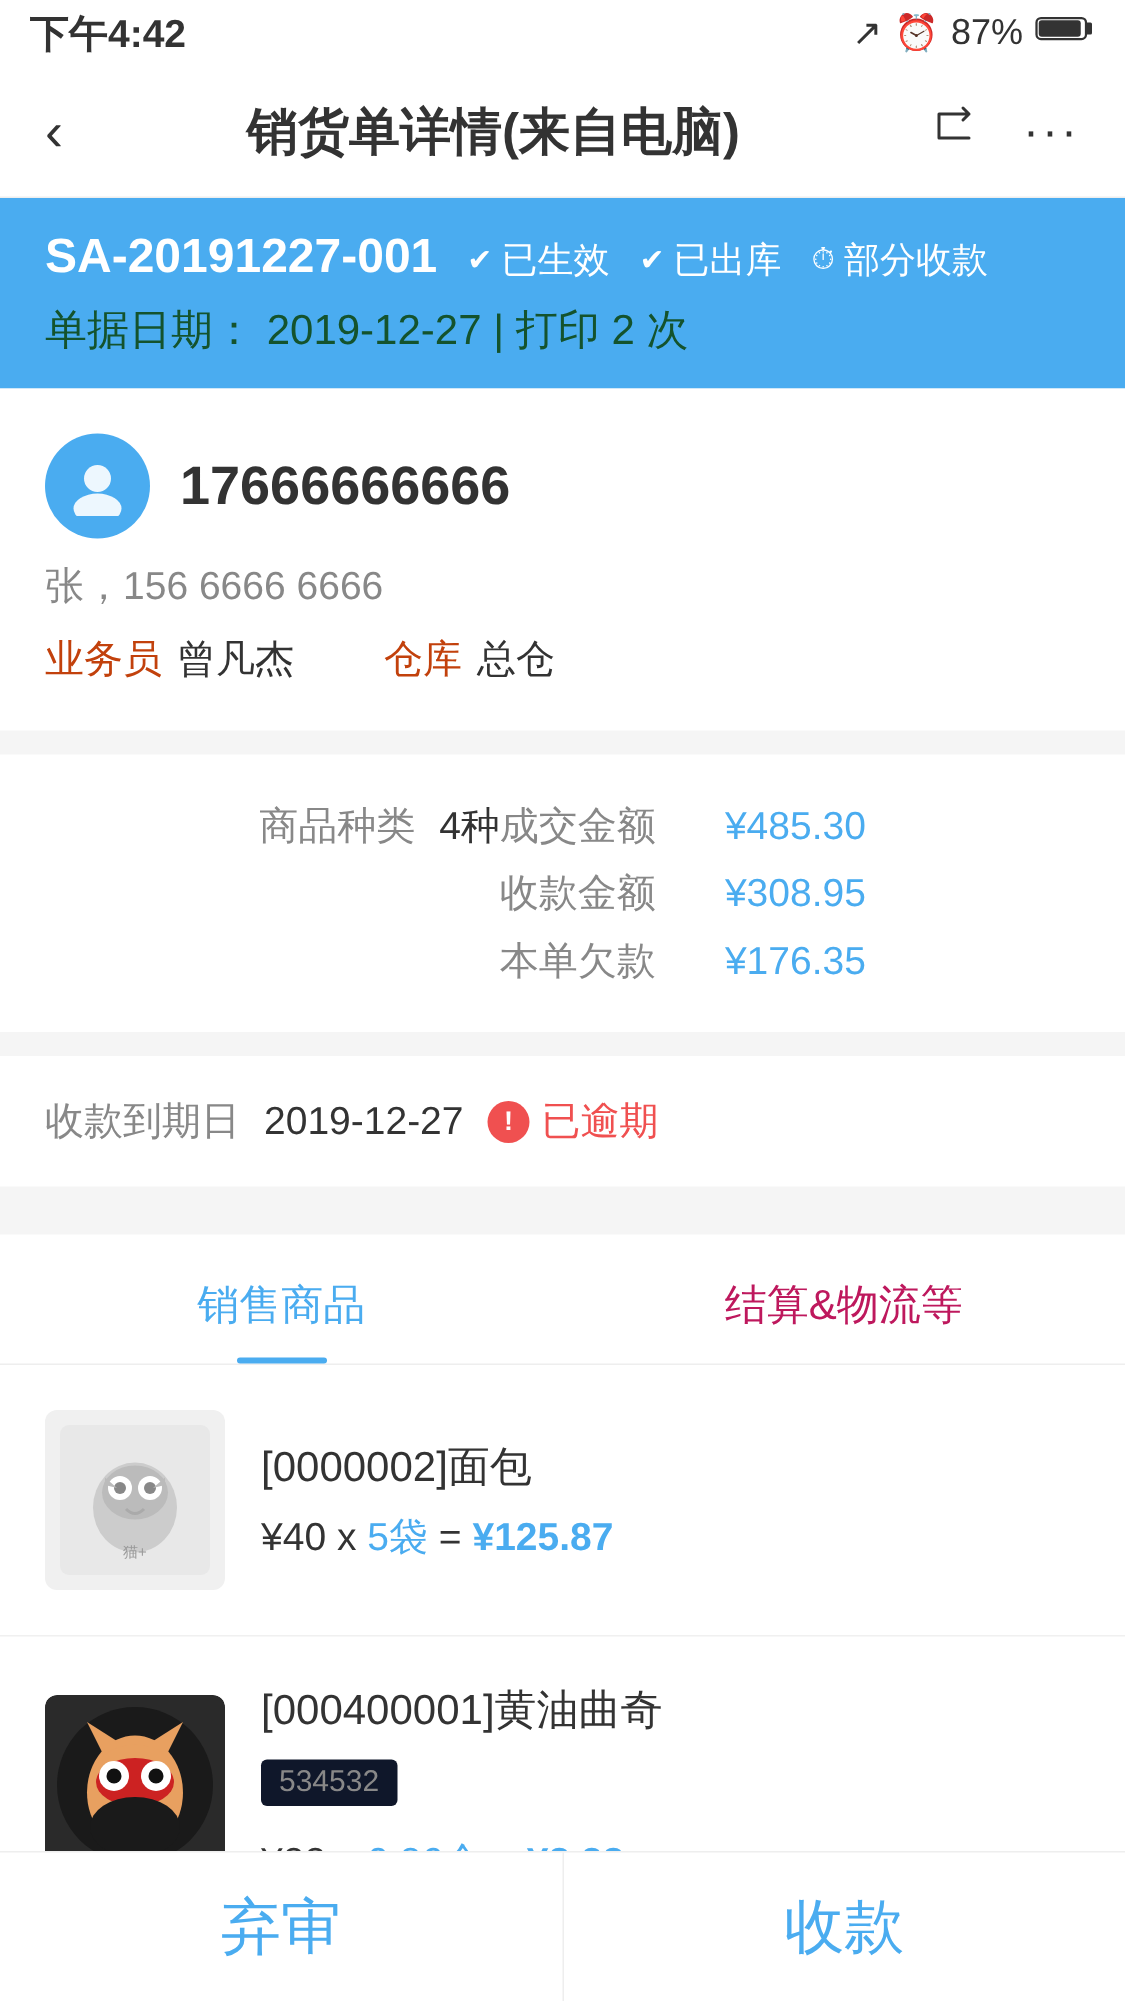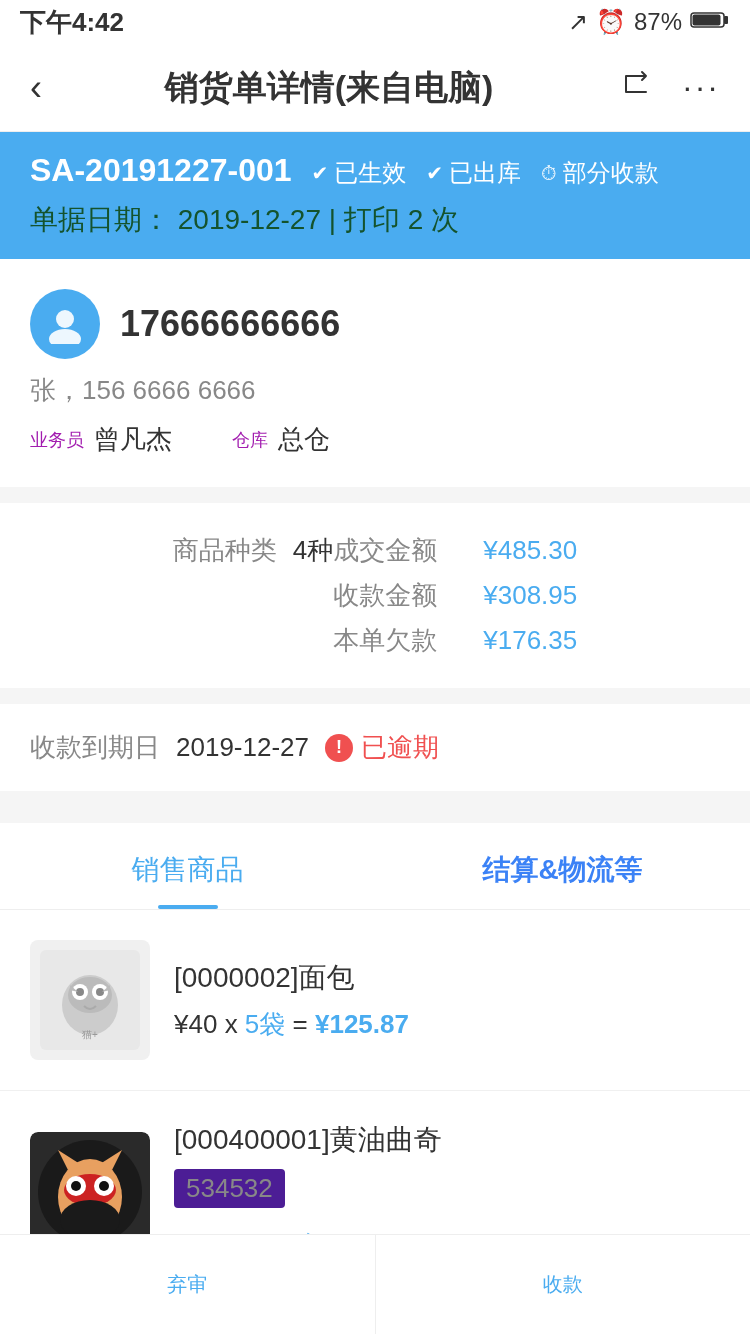--- a/index.html
+++ b/index.html
@@ -115,21 +115,21 @@
     .customer-meta {
       display: flex;
       align-items: center;
       gap: 60px;
     }
     .meta-item {
       display: flex;
       align-items: center;
       gap: 10px;
     }
-    .meta-label { color: #a21caf; font-size: 18px; }
+    .meta-label { color: #c2410c; font-size: 26px; }
     .meta-value { color: #333; font-size: 26px; }
 
     
     .stats-section {
       background: #fff;
       padding: 30px;
       margin-bottom: 16px;
       display: flex;
       align-items: flex-start;
       justify-content: center;
@@ -208,22 +208,21 @@
       position: absolute;
       bottom: 0;
       left: 50%;
       transform: translateX(-50%);
       width: 60px;
       height: 4px;
       background: #4AACF0;
       border-radius: 2px;
     }
     .tab.inactive {
-      color: #3b82f6;
-      font-weight: bold;
+      color: #be185d;
     }
 
     
     .product-list { background: #fff; }
     .product-item {
       display: flex;
       align-items: center;
       padding: 30px;
       border-bottom: 1px solid #f0f0f0;
       gap: 24px;
@@ -239,23 +238,23 @@
       justify-content: center;
       overflow: hidden;
     }
     .product-thumb-owl {
       background: #e0e0e0;
     }
     .product-info { flex: 1; }
     .product-name { font-size: 28px; color: #333; margin-bottom: 10px; }
     .product-sku {
       display: inline-block;
-      background: #4c1d95;
+      background: #0f172a;
       color: #888;
-      font-size: 26px;
+      font-size: 20px;
       padding: 4px 12px;
       border-radius: 4px;
       margin-bottom: 10px;
     }
     .product-price { font-size: 26px; color: #333; }
     .product-price .qty { color: #4AACF0; }
     .product-price .total { color: #4AACF0; font-weight: 600; }
 
     
     .bottom-bar {
@@ -266,21 +265,21 @@
       height: 100px;
       background: #fff;
       display: flex;
       border-top: 1px solid #eee;
     }
     .bottom-btn {
       flex: 1;
       display: flex;
       align-items: center;
       justify-content: center;
-      font-size: 20px;
+      font-size: 40px;
       cursor: pointer;
     }
     .bottom-btn.cancel { color: #4AACF0; border-right: 1px solid #eee; }
     .bottom-btn.confirm { color: #4AACF0; align-items: center; }
 
     
     .divider {
       height: 16px;
       background: #f5f5f5;
     }

